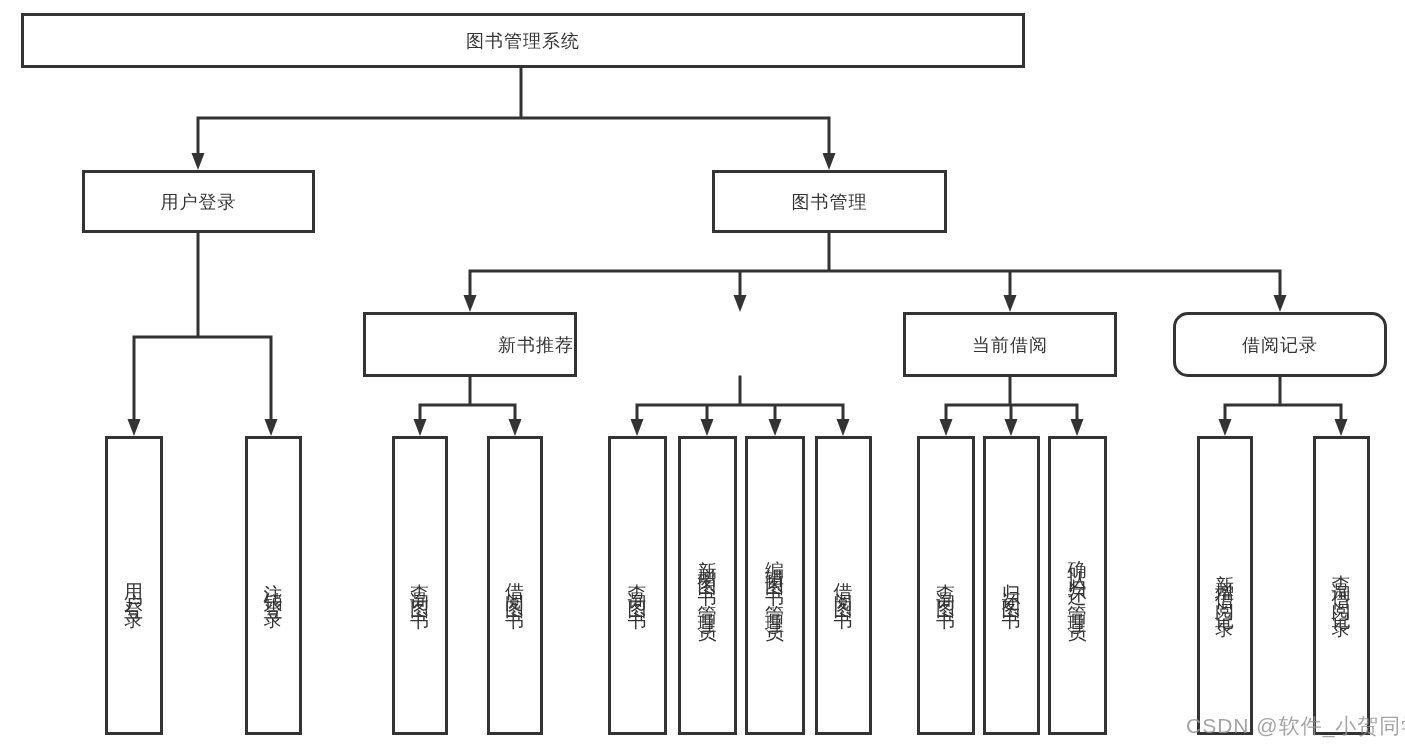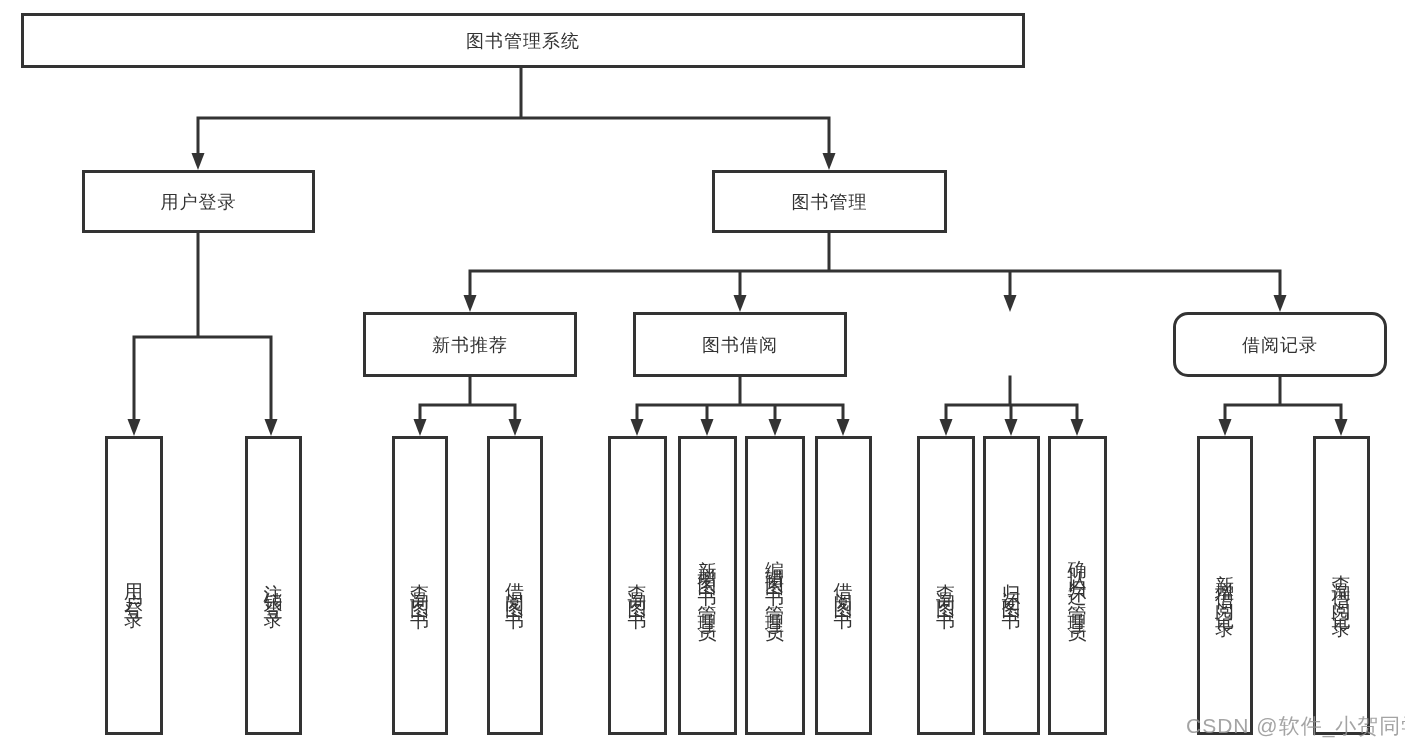--- a/index.html
+++ b/index.html
@@ -121,25 +121,25 @@
     <span class="hlabel">图书管理系统</span>
   </div>
 
   <div class="node" style="left:82px; top:170px; width:233px; height:63px;">
     <span class="hlabel">用户登录</span>
   </div>
   <div class="node" style="left:712px; top:170px; width:235px; height:63px;justify-content:center;">
     <span class="hlabel">图书管理</span>
   </div>
 
-  <div class="node" style="left:363px; top:312px; width:214px; height:65px;">
+  <div class="node" style="left:363px; top:312px; width:214px; height:65px;justify-content:flex-end;">
     <span class="hlabel">新书推荐</span>
   </div>
-  <div class="node" style="left:633px; top:312px; width:214px; height:65px;">
-    <span class="hlabel">图书借阅</span>
+  <div class="node" style="left:903px; top:312px; width:214px; height:65px;">
+    <span class="hlabel">当前借阅</span>
   </div>
   <div class="node" style="left:1173px; top:312px; width:214px; height:65px;border-radius:15px;">
     <span class="hlabel">借阅记录</span>
   </div>
 
   <div class="vnode" style="left:105px; top:436px; width:58px; height:299px;">
     <span class="vlabel">用户登录</span>
   </div>
   <div class="vnode" style="left:245px; top:436px; width:57px; height:299px;">
     <span class="vlabel">注销登录</span>

